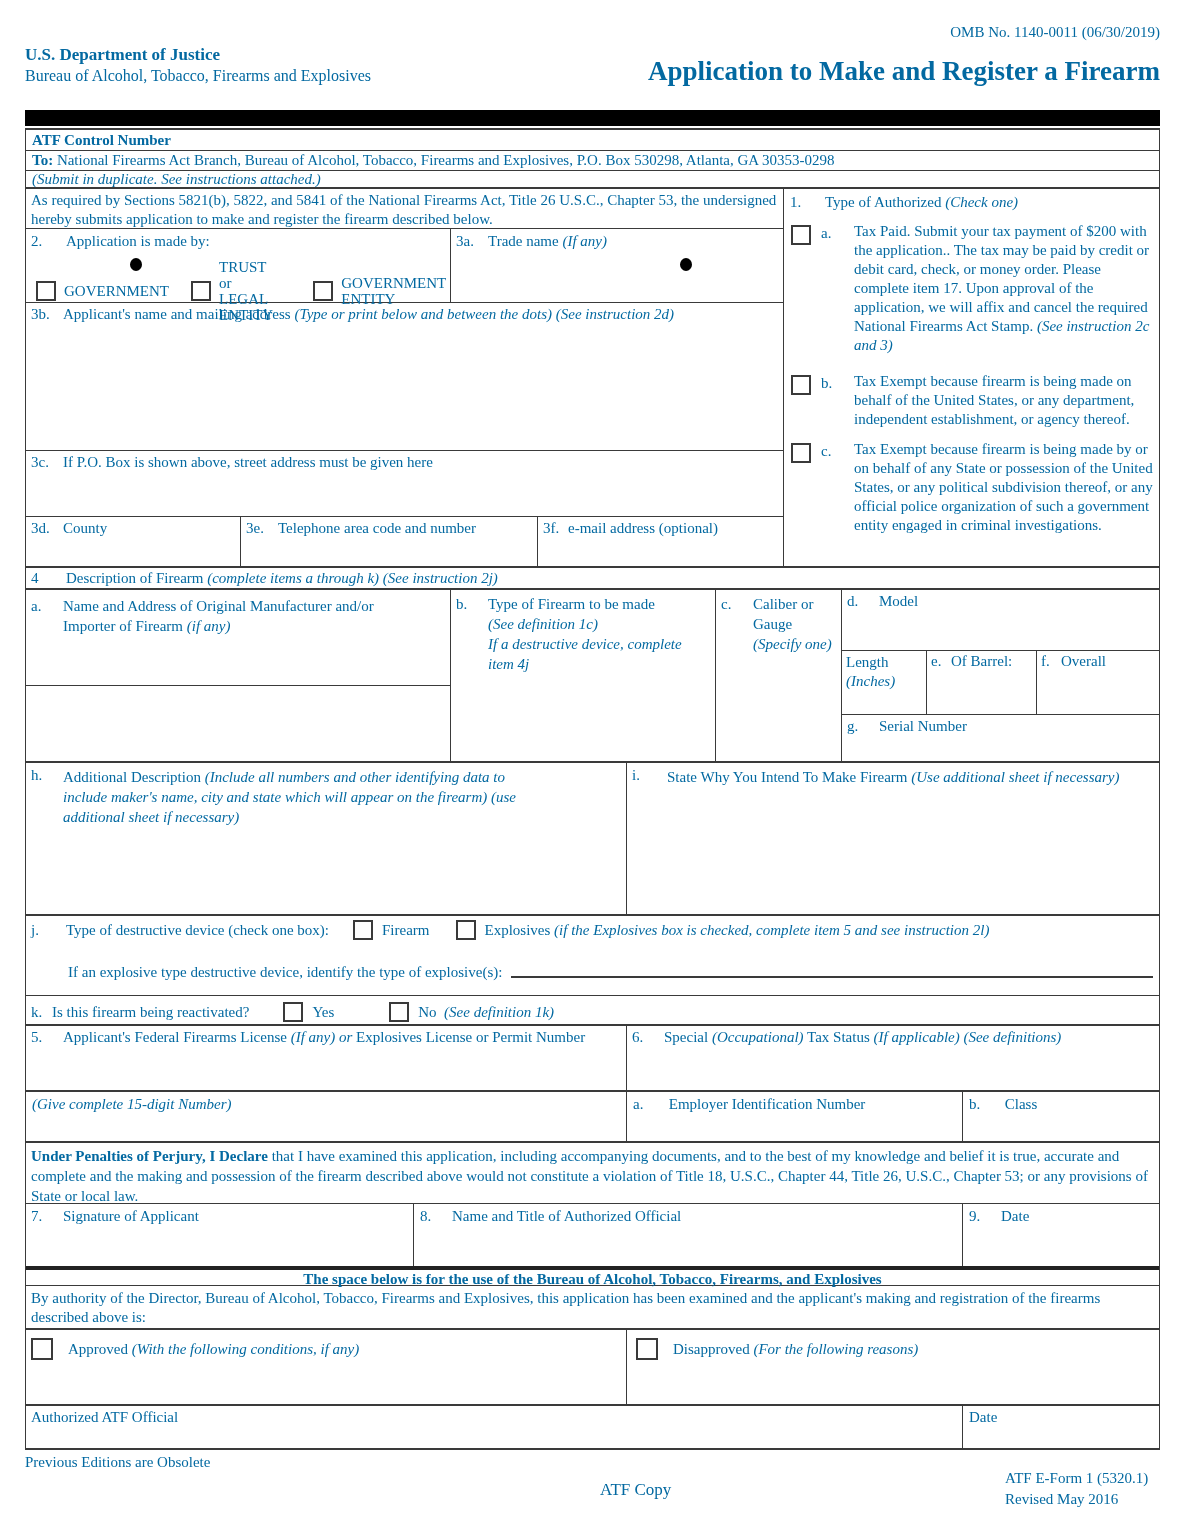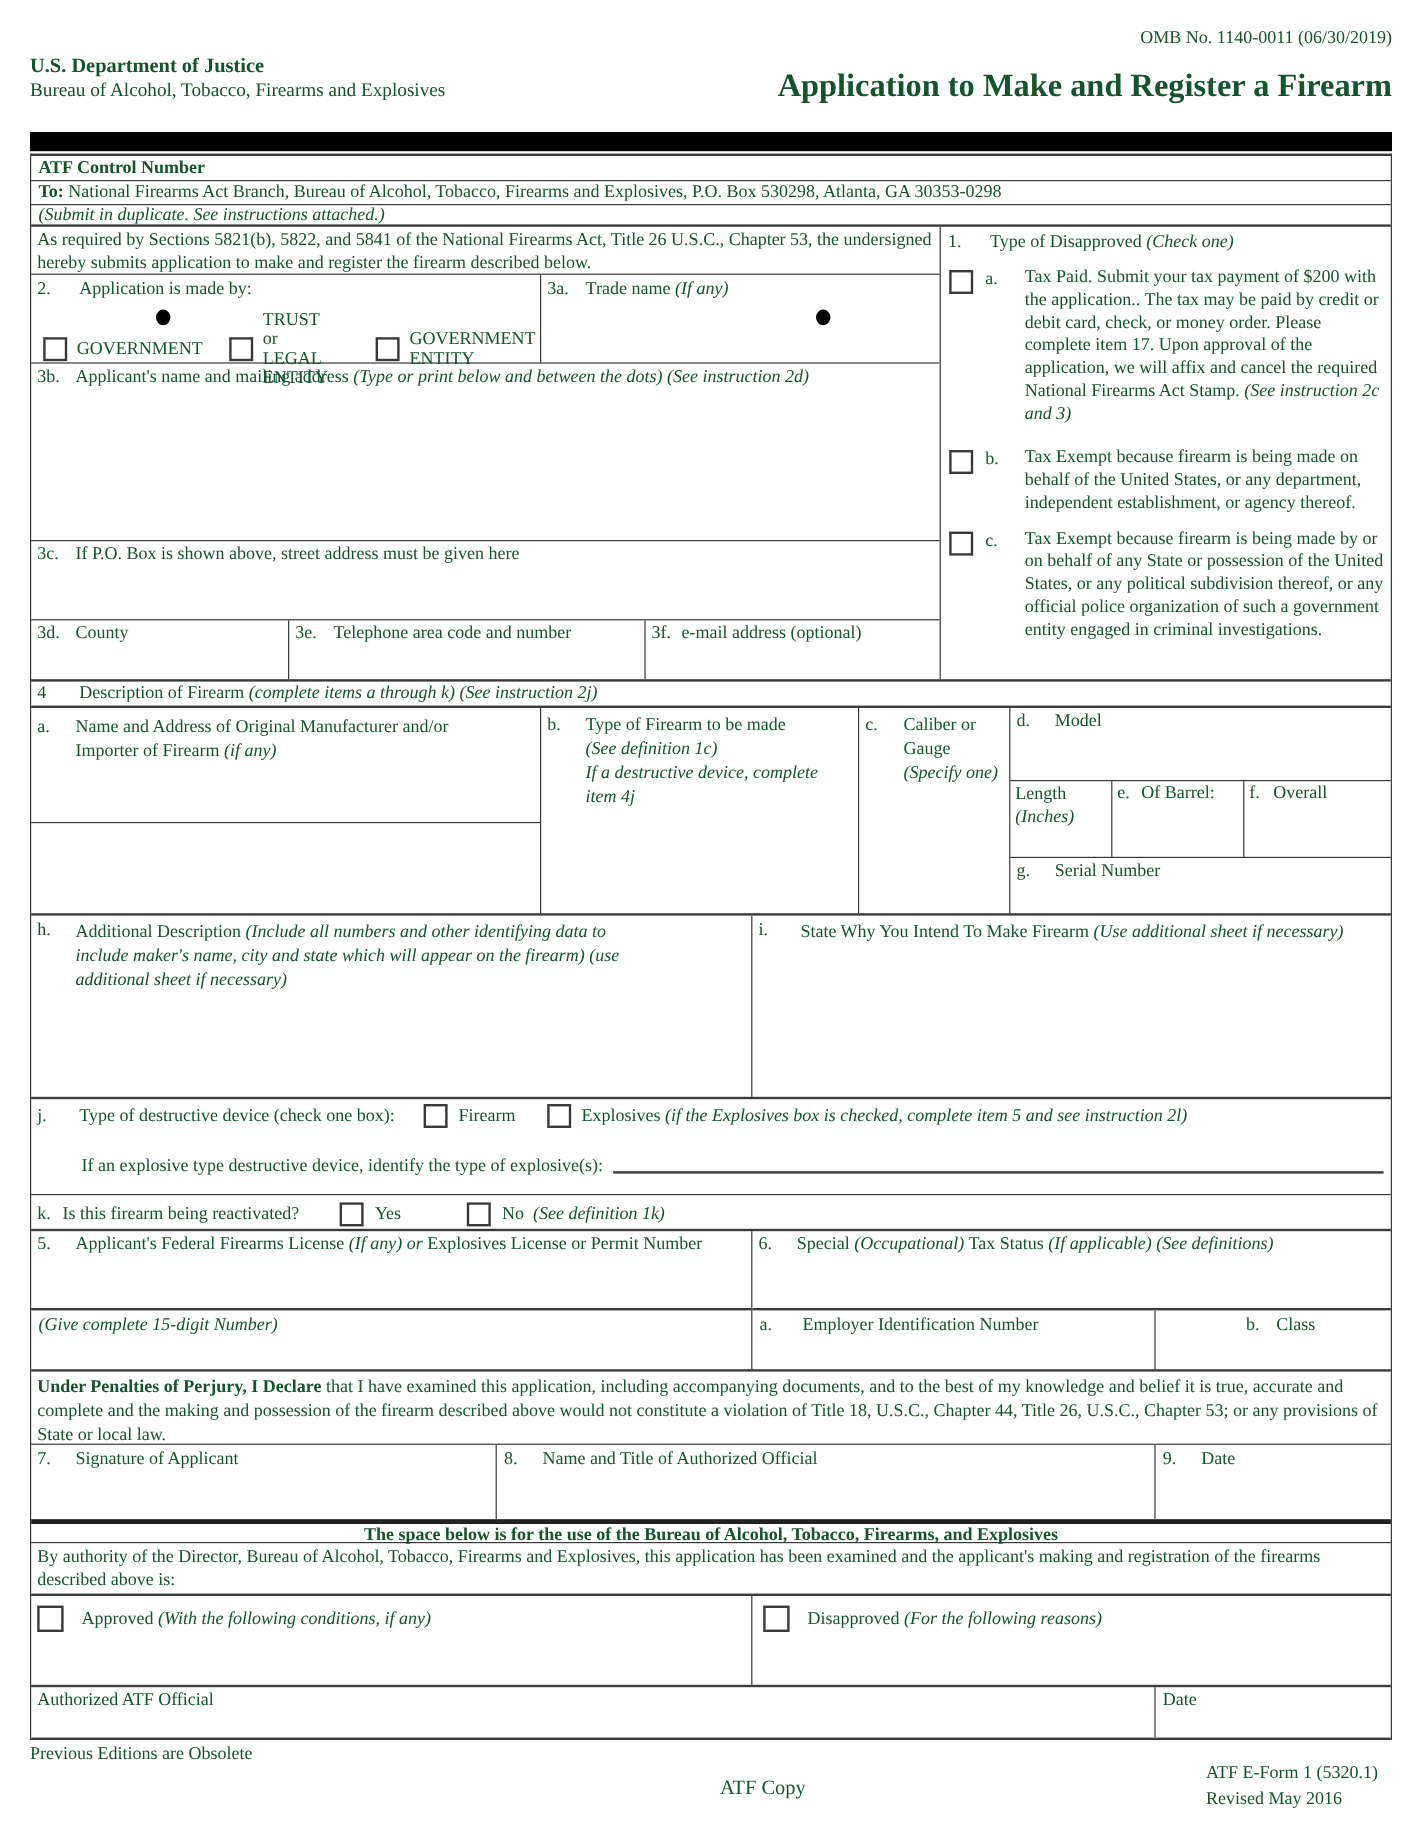--- a/index.html
+++ b/index.html
@@ -1,18 +1,18 @@
 <!DOCTYPE html>
 <html><head>
 <meta charset="utf-8">
 <style>
   * { box-sizing: border-box; margin:0; padding:0; }
   html,body { background:#888; }
   .page { width:1187px; height:1536px; background:#fff; position:relative;
-          font-family:"Liberation Serif", serif; font-size:15px; color:#14532d; margin:0 auto; }
+          font-family:"Liberation Serif", serif; font-size:15px; color:#0369a1; margin:0 auto; }
   .content { position:absolute; left:25px; top:0; width:1135px; }
 
   
   .omb { padding-top:24px; text-align:right; font-size:15px; }
   .hdr-row { margin-top:3px; display:flex; justify-content:space-between; align-items:flex-end; }
   .dept { font-weight:bold; font-size:17px; line-height:21px; }
   .bureau { font-size:16px; line-height:21px; }
   .main-title { font-weight:bold; font-size:27px; line-height:30px; white-space:nowrap; }
   .blackbar { margin-top:24px; height:16px; background:#000; }
 
@@ -96,21 +96,21 @@
   .rk .cblbl { margin-left:9px; }
 
   .r56 { height:117px; display:flex; }
   .c5 { width:601px; display:flex; flex-direction:column; }
   .c5-head { height:66px; border-bottom:2px solid #3a3a3a; padding:3px 2px 0 5px; }
   .c5-body { flex:1; padding:4px 6px 0 6px; }
   .c6 { flex:1; display:flex; flex-direction:column; }
   .c6-head { height:66px; border-bottom:2px solid #3a3a3a; padding:3px 4px 0 5px; }
   .c6-body { flex:1; display:flex; }
   .c6a { width:336px; padding:4px 4px 0 6px; }
-  .c6b { flex:1; padding:4px 4px 0 6px;text-align:center; }
+  .c6b { flex:1; padding:4px 4px 0 6px; }
 
   .rdecl { height:61px; padding:3px 6px 0 5px; line-height:20px; }
   .r789 { height:62px; display:flex; }
   .c7 { width:388px; padding:4px 4px 0 5px; }
   .c8 { width:549px; padding:4px 4px 0 6px; }
   .c9 { flex:1; padding:4px 4px 0 6px; }
 
   .ratfbar { height:20px; border-top:4px solid #222; border-bottom:1px solid #3a3a3a;
              text-align:center; font-weight:bold; padding-top:1px; }
   .rauth { height:44px; padding:3px 6px 0 5px; line-height:19px; }
@@ -231,21 +231,21 @@
                 <span>e-mail address (optional)</span>
               </div>
             </div>
           </div>
         </div>
 
         <div class="col-right">
           <div class="i1">
             <div class="flexlab">
               <span class="num">1.</span>
-              <span><span>Type of Disapproved </span><i>(Check one)</i></span>
+              <span><span>Type of Authorized </span><i>(Check one)</i></span>
             </div>
 
             <div class="i1opt mt12">
               <span class="cb"></span>
               <span class="letter">a.</span>
               <span class="txt"><span>Tax Paid.  Submit your tax payment of $200 with the application.. The tax may be paid by credit or debit card, check, or money order. Please complete item 17.  Upon approval of the application, we will affix and cancel the required National Firearms Act Stamp. </span><i>(See instruction 2c and 3)</i></span>
             </div>
 
             <div class="i1opt mt16">
               <span class="cb"></span>

